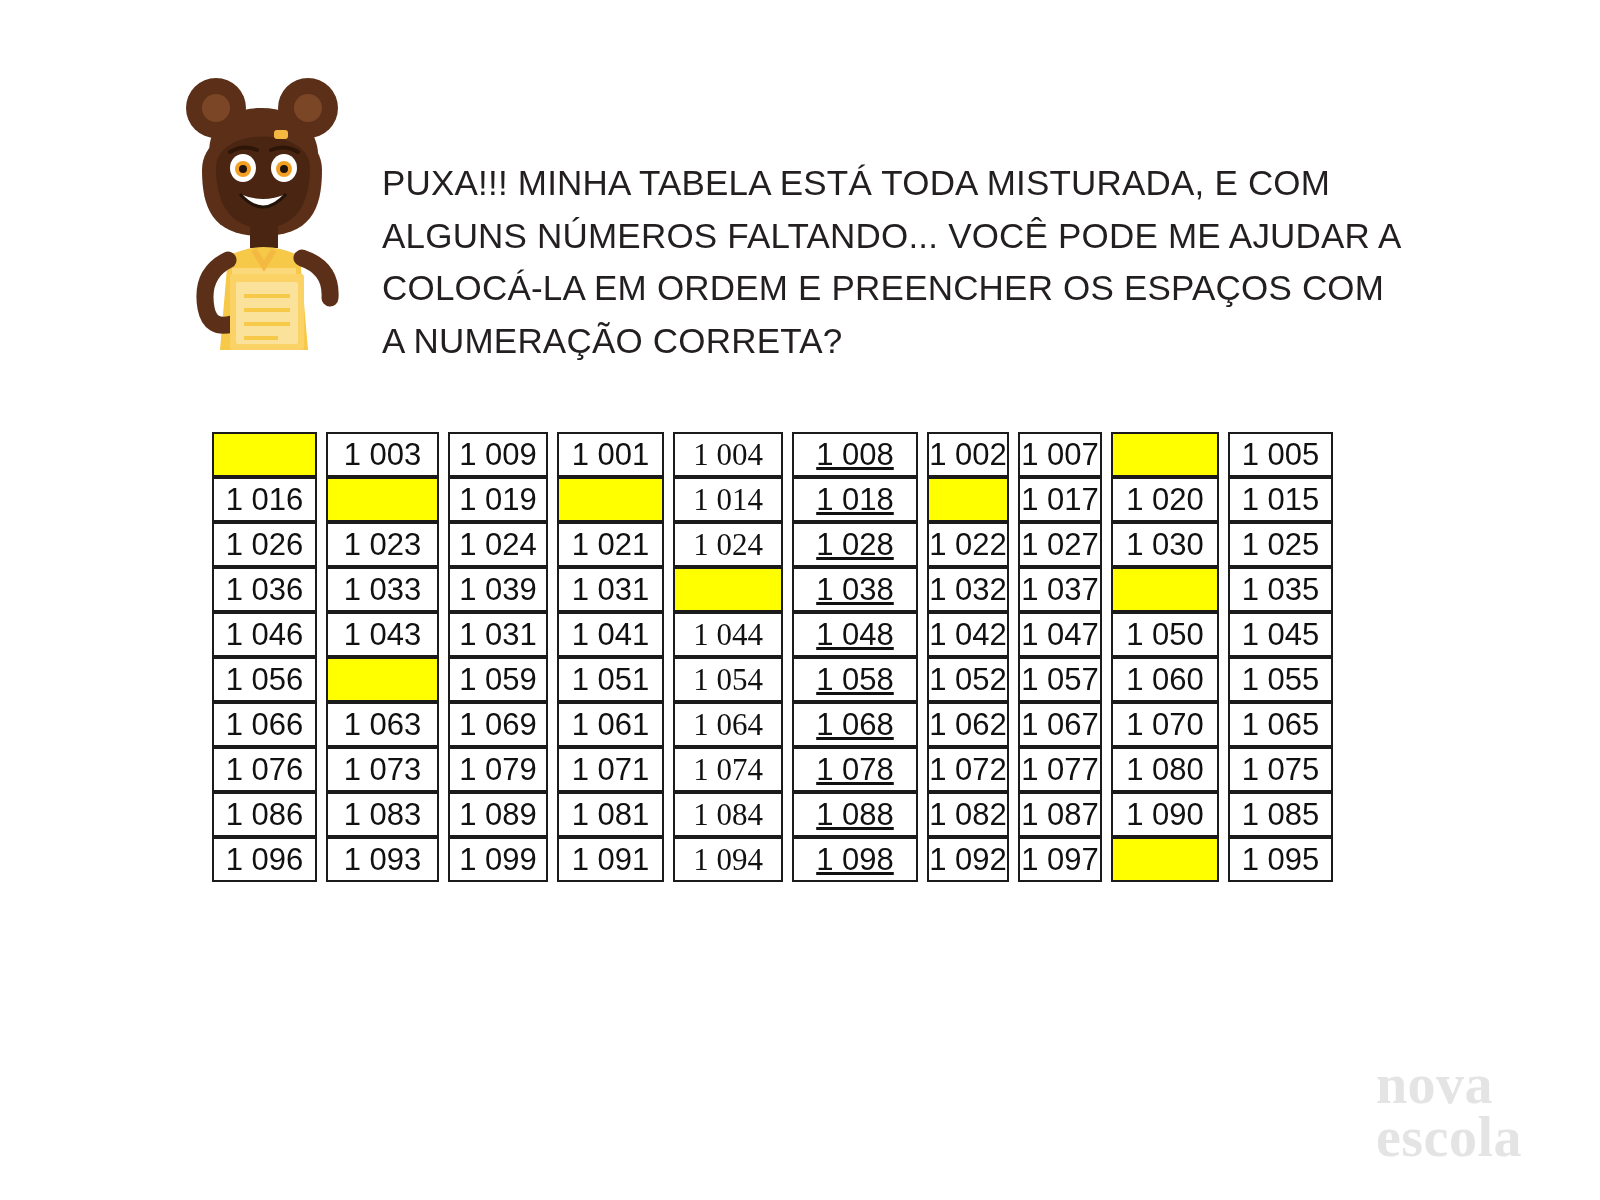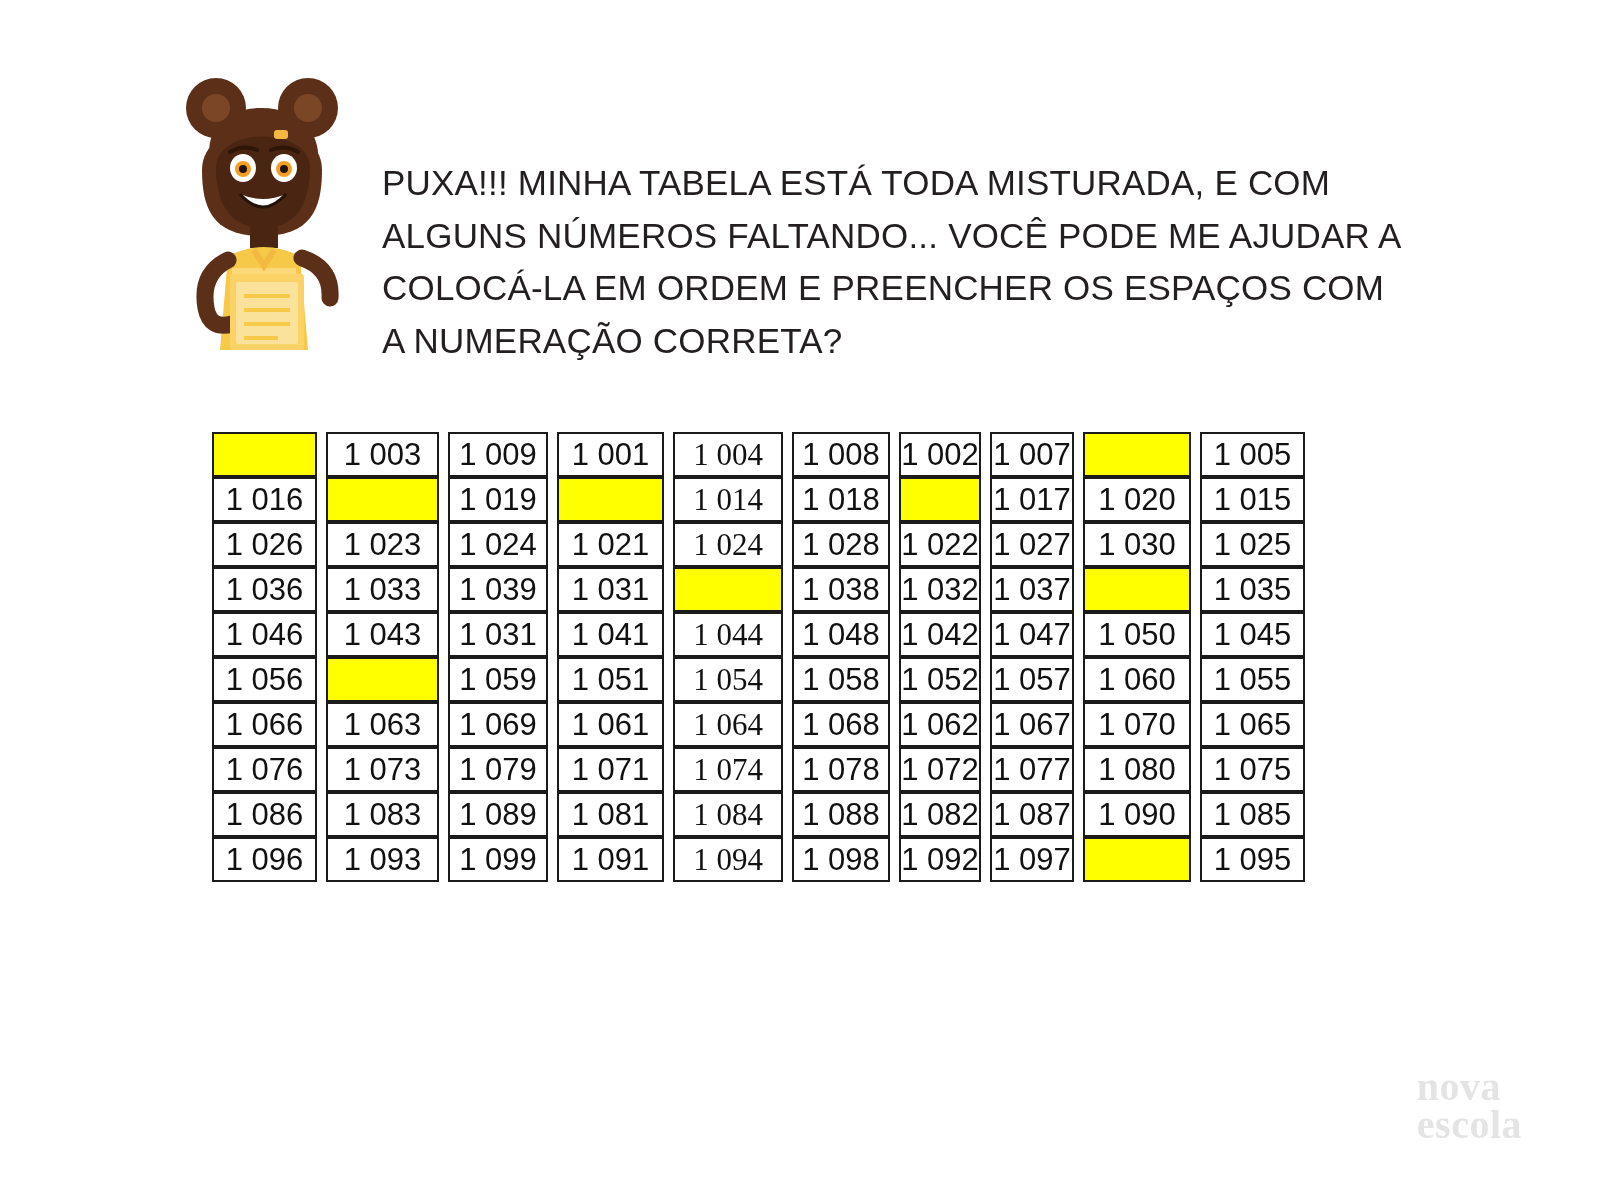--- a/index.html
+++ b/index.html
@@ -68,35 +68,35 @@
   }
   .cell.blank {
     background: #ffff00;
   }
   
   .col[data-col="0"] .cell { width: 105px; }
   .col[data-col="1"] .cell { width: 113px; }
   .col[data-col="2"] .cell { width: 100px; }
   .col[data-col="3"] .cell { width: 107px; }
   .col[data-col="4"] .cell { width: 110px; font-family: Liberation Serif, serif; }
-  .col[data-col="5"] .cell { width: 98px; }
+  .col[data-col="5"] .cell { width: 126px; text-decoration: underline; }
   .col[data-col="6"] .cell { width: 82px; }
   .col[data-col="7"] .cell { width: 84px; }
   .col[data-col="8"] .cell { width: 108px; }
   .col[data-col="9"] .cell { width: 105px; }
 
   
   .logo {
     position: absolute;
     right: 78px;
-    bottom: 56px;
+    bottom: 36px;
     text-align: left;
     color: #e4e4e4;
     font-family: "Liberation Serif", serif;
-    font-size: 40px;
+    font-size: 56px;
     line-height: 0.95;
     font-weight: 700;
     letter-spacing: 0.5px;
   }
   .logo div { display: block; }
 </style>
 </head>
 <body>
 
 <div class="header">

